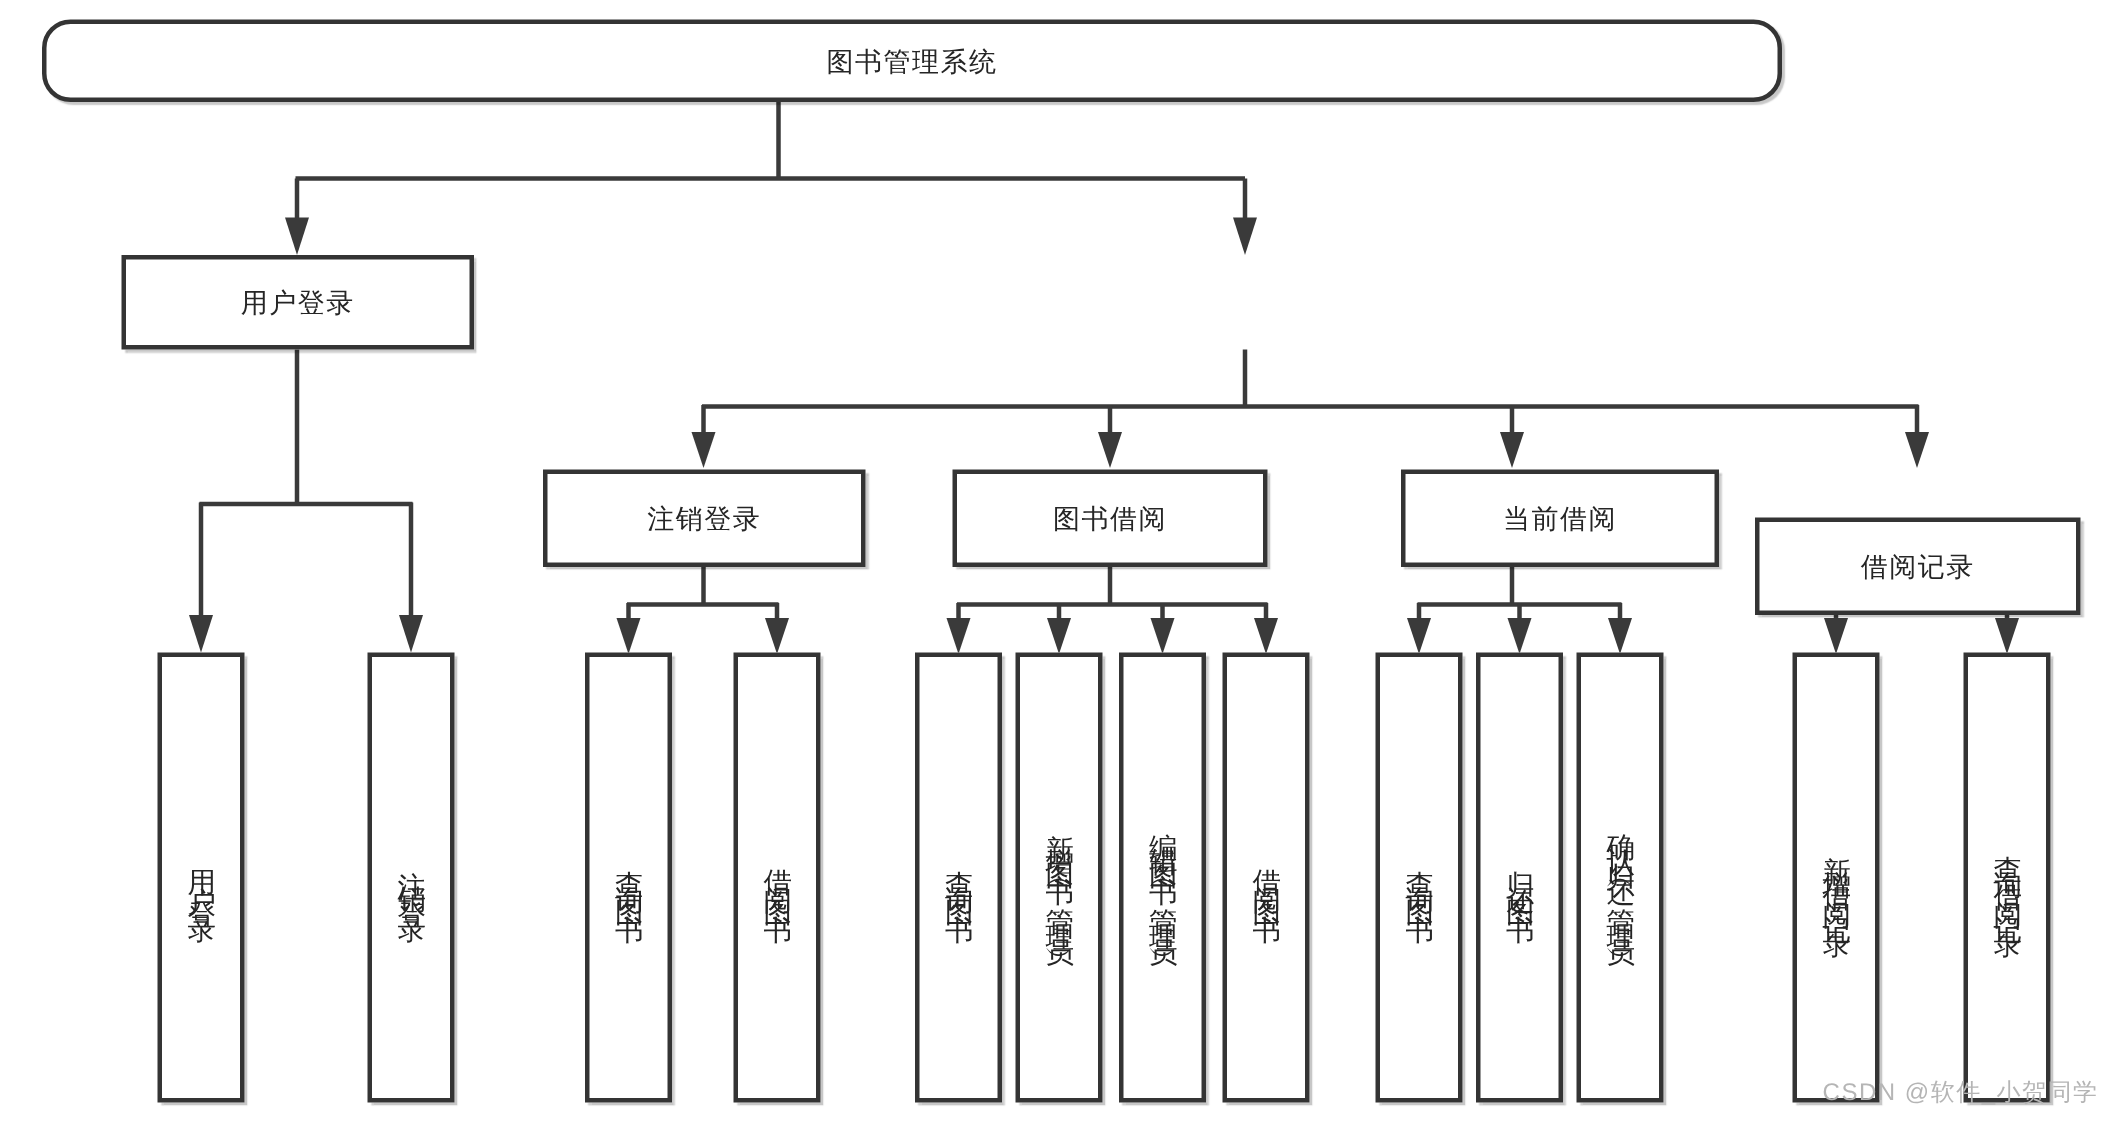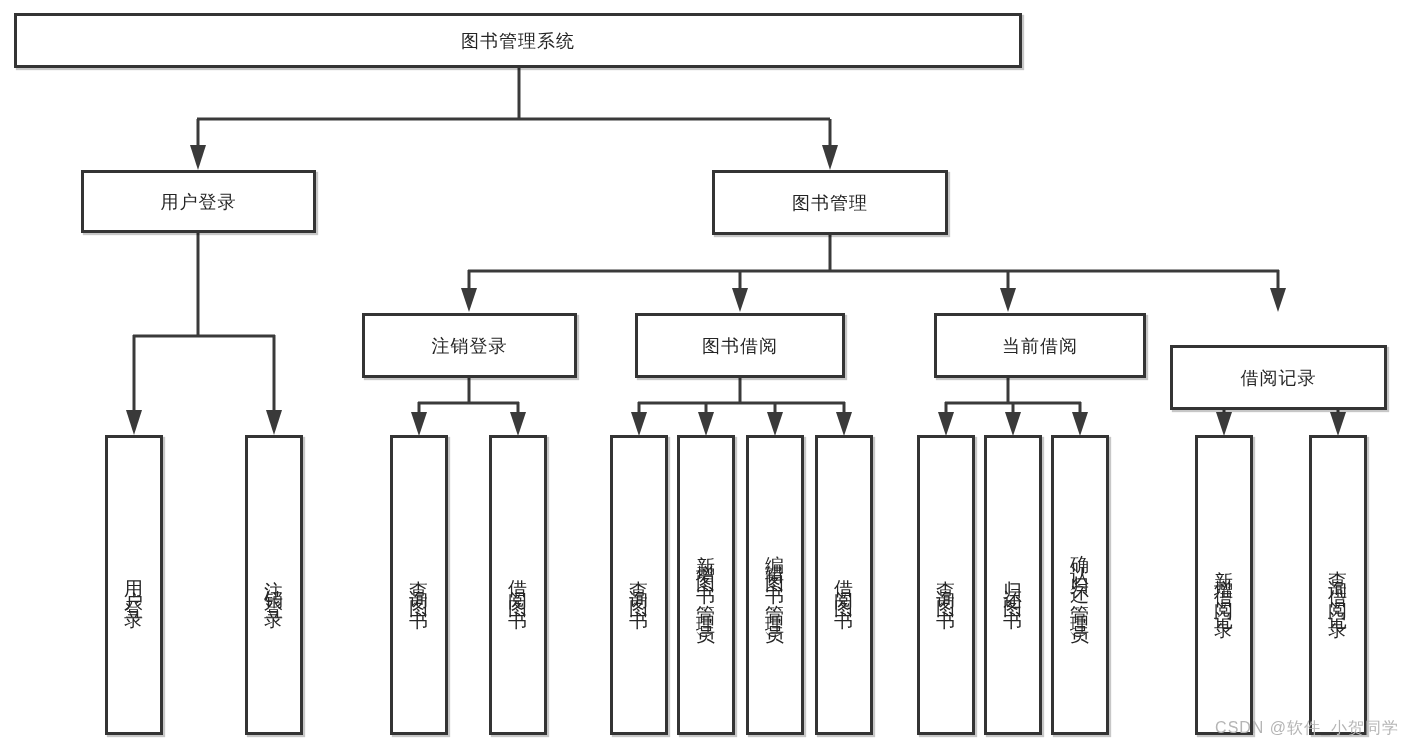--- a/index.html
+++ b/index.html
@@ -124,30 +124,27 @@
       <polygon points="1072,412 1088,412 1080,436"></polygon>
 
     <path d="M1278,376 V403"></path>
     <path d="M1223,403 H1339"></path>
     <path d="M1224,402 V413"></path>
       <polygon points="1216,412 1232,412 1224,436"></polygon>
     <path d="M1338,402 V413"></path>
       <polygon points="1330,412 1346,412 1338,436"></polygon>
   </svg>
 
-  <div class="node h" style="left:14px; top:13px; width:1008px; height:55px;">
+  <div class="node h" style="left:28px; top:13px; width:1160px; height:55px;border-radius:19px;">
     <span>图书管理系统</span>
   </div>
 
   <div class="node h" style="left:81px; top:170px; width:235px; height:63px;">
     <span>用户登录</span>
   </div>
-  <div class="node h" style="left:712px; top:170px; width:236px; height:65px;">
-    <span>图书管理</span>
-  </div>
 
   <div class="node h" style="left:362px; top:313px; width:215px; height:65px;">
     <span>注销登录</span>
   </div>
   <div class="node h" style="left:635px; top:313px; width:210px; height:65px;">
     <span>图书借阅</span>
   </div>
   <div class="node h" style="left:902px; top:313px; width:212px; height:65px;margin-left:32px;">
     <span>当前借阅</span>
   </div>

